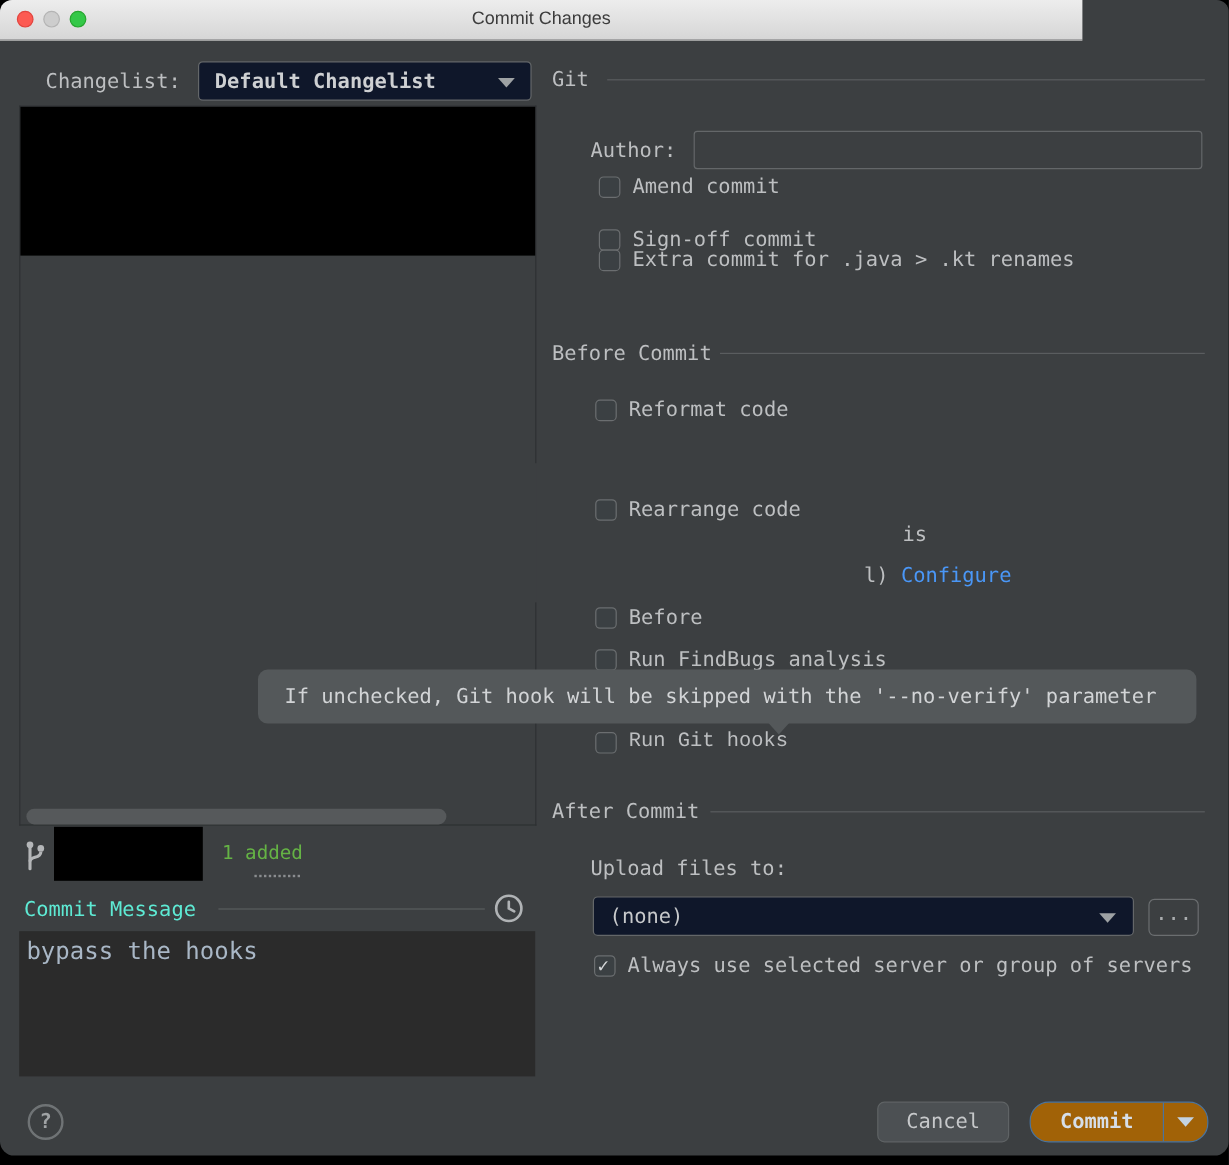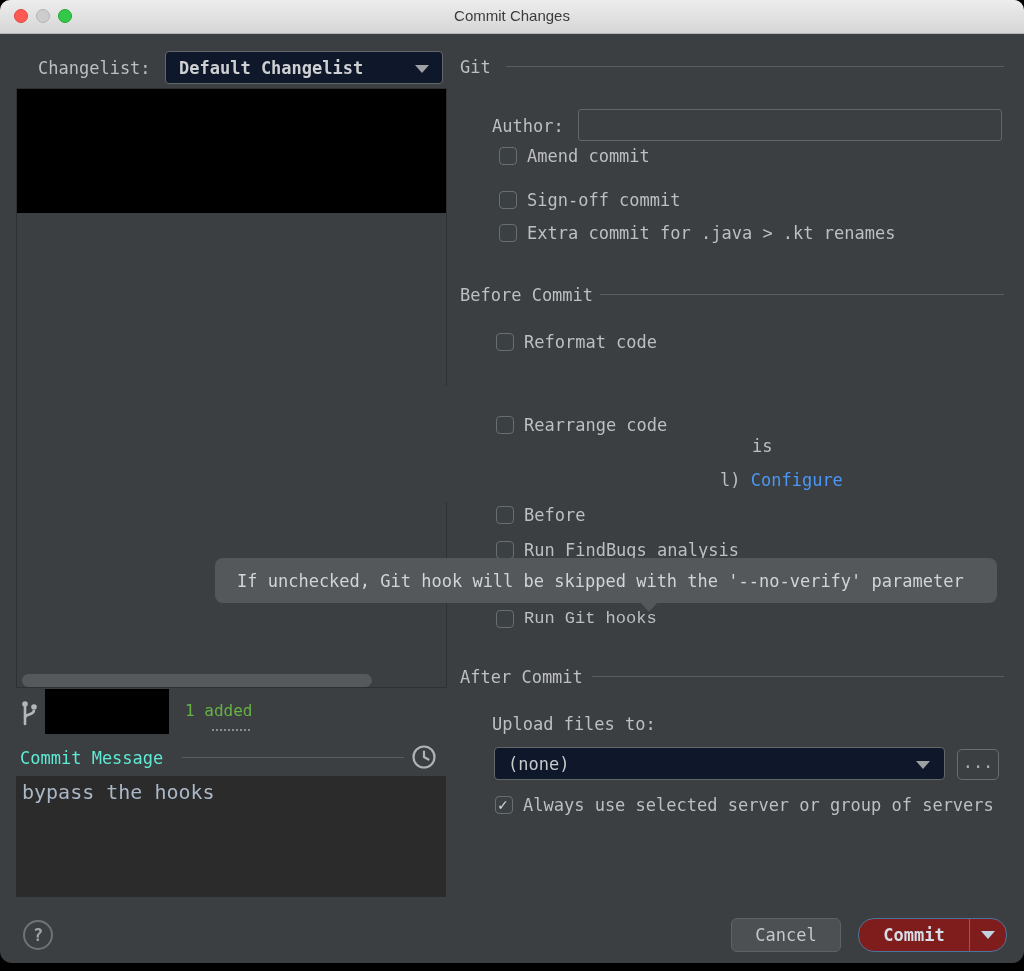--- a/index.html
+++ b/index.html
@@ -1,21 +1,21 @@
 <!DOCTYPE html>
 <html><head>
 <meta charset="utf-8">
 <style>
   html,body{margin:0;padding:0;}
   body{width:1024px;height:971px;background:#000;position:relative;overflow:hidden;
        font-family:"DejaVu Sans Mono","Liberation Mono",monospace;}
   .dialog{position:absolute;left:0;top:0;width:1024px;height:963px;background:#3c3f41;
           border-radius:10px 10px 12px 12px;overflow:hidden;}
   
-  .titlebar{position:absolute;left:0;top:0;width:1024px;height:33px;
+  .titlebar{position:absolute;left:0;top:0;width:902px;height:33px;
             background:linear-gradient(#ededed,#d6d6d6);border-bottom:1px solid #b6b6b6;}
   .titlebar .title{position:absolute;left:0;right:0;top:7px;text-align:center;
             font-family:"Liberation Sans","DejaVu Sans",sans-serif;font-size:15px;color:#3c3c3c;}
   .light{position:absolute;top:9px;width:14px;height:14px;border-radius:50%;}
   .light.red{left:14px;background:#fc5a52;border:1px solid #e2443e;box-sizing:border-box;}
   .light.grey{left:36px;background:#cdcdcd;border:1px solid #b4b4b4;box-sizing:border-box;}
   .light.green{left:58px;background:#34c848;border:1px solid #27a62f;box-sizing:border-box;}
   
   .lbl{position:absolute;font-size:17px;color:#bdbfc1;white-space:pre;}
   .secline{position:absolute;height:1px;background:#5a5d5f;}
@@ -59,21 +59,21 @@
            font-size:17px;font-family:"DejaVu Sans Mono","Liberation Mono",monospace;padding:0 8px;outline:none;}
   .frag{position:absolute;font-size:17px;color:#bdbfc1;white-space:pre;}
   .link{color:#4a97f7;cursor:pointer;}
   .more-btn{position:absolute;left:957px;top:749px;width:42px;height:31px;border:1px solid #6b6e70;
            border-radius:5px;box-sizing:border-box;color:#aaadaf;font-size:17px;text-align:center;
            line-height:25px;background:#3c3f41;}
   
   .btn{position:absolute;height:34px;border-radius:6px;box-sizing:border-box;font-size:17px;
        display:flex;align-items:center;justify-content:center;}
   .cancel{left:731px;top:918px;width:110px;background:#4c5053;border:1px solid #5f6365;color:#c6c8ca;}
-  .commit-group{position:absolute;left:858px;top:918px;width:149px;height:34px;background:#7f1d1d;
+  .commit-group{position:absolute;left:858px;top:918px;width:149px;height:34px;background:#a16207;
        border:1px solid #4a749e;border-radius:16px;box-sizing:border-box;display:flex;}
   .commit-main{width:110px;display:flex;align-items:center;justify-content:center;color:#d6dee8;
        font-size:17px;font-weight:600;border-right:1px solid #4a749e;}
   .commit-arrow{flex:1;display:flex;align-items:center;justify-content:center;}
   .commit-arrow .tri{width:0;height:0;border-left:7px solid transparent;border-right:7px solid transparent;
        border-top:8px solid #c3d2e0;}
   svg{display:block;}
 </style>
 </head>
 <body>
@@ -127,21 +127,21 @@
   <input class="author-input" value="" style="">
 
   <div class="cbrow" style="left:499px;top:146px;justify-content:space-between;">
     <span class="cbox"></span>
     <span class="cblabel">Amend commit</span>
   </div>
   <div class="cbrow" style="left:499px;top:190px;">
     <span class="cbox"></span>
     <span class="cblabel">Sign-off commit</span>
   </div>
-  <div class="cbrow" style="left:499px;top:223px;">
+  <div class="cbrow" style="left:499px;top:207px;">
     <span class="cbox"></span>
     <span class="cblabel">Extra commit for .java &gt; .kt renames</span>
   </div>
 
   <div class="lbl" style="left:460px;top:285px;">Before Commit</div>
   <div class="secline" style="left:600px;top:294px;width:404px;"></div>
 
   <div class="cbrow" style="left:496px;top:332px;">
     <span class="cbox"></span>
     <span class="cblabel">Reformat code</span>

